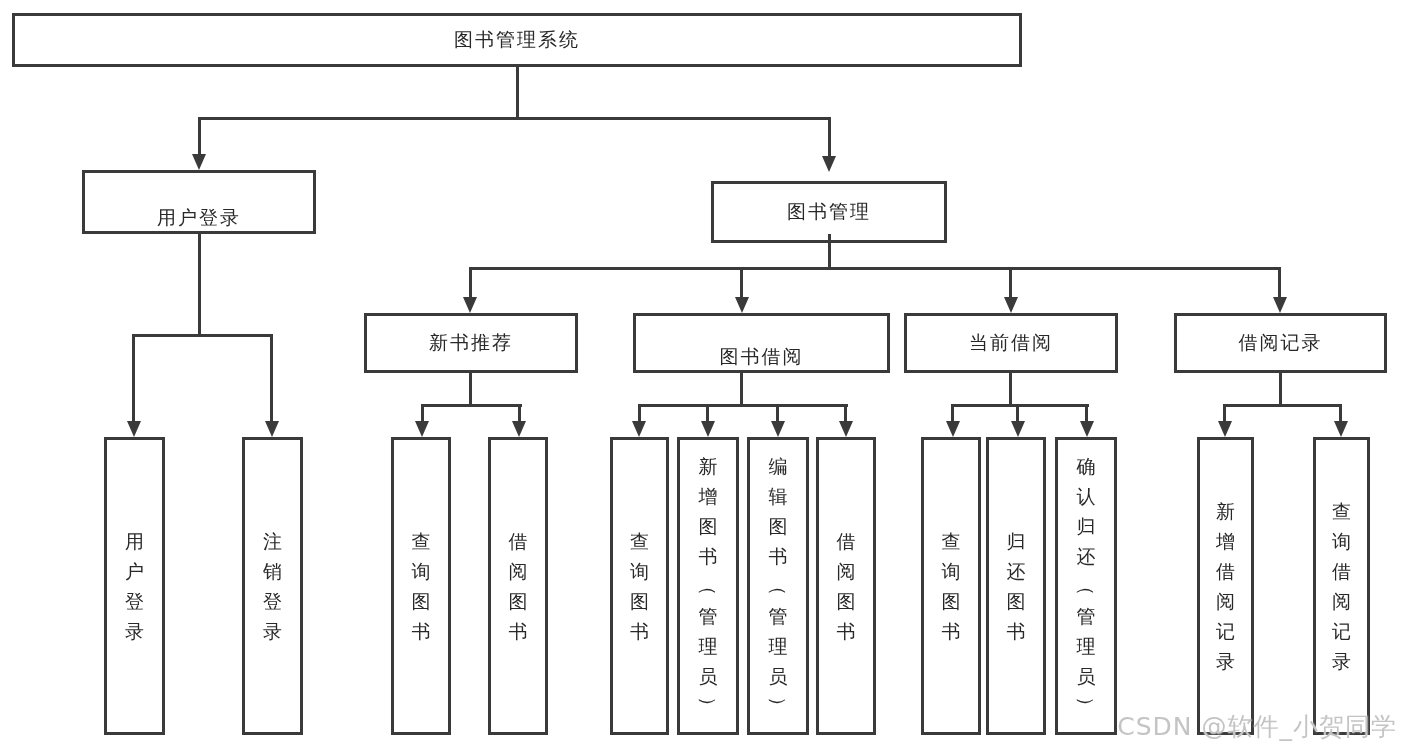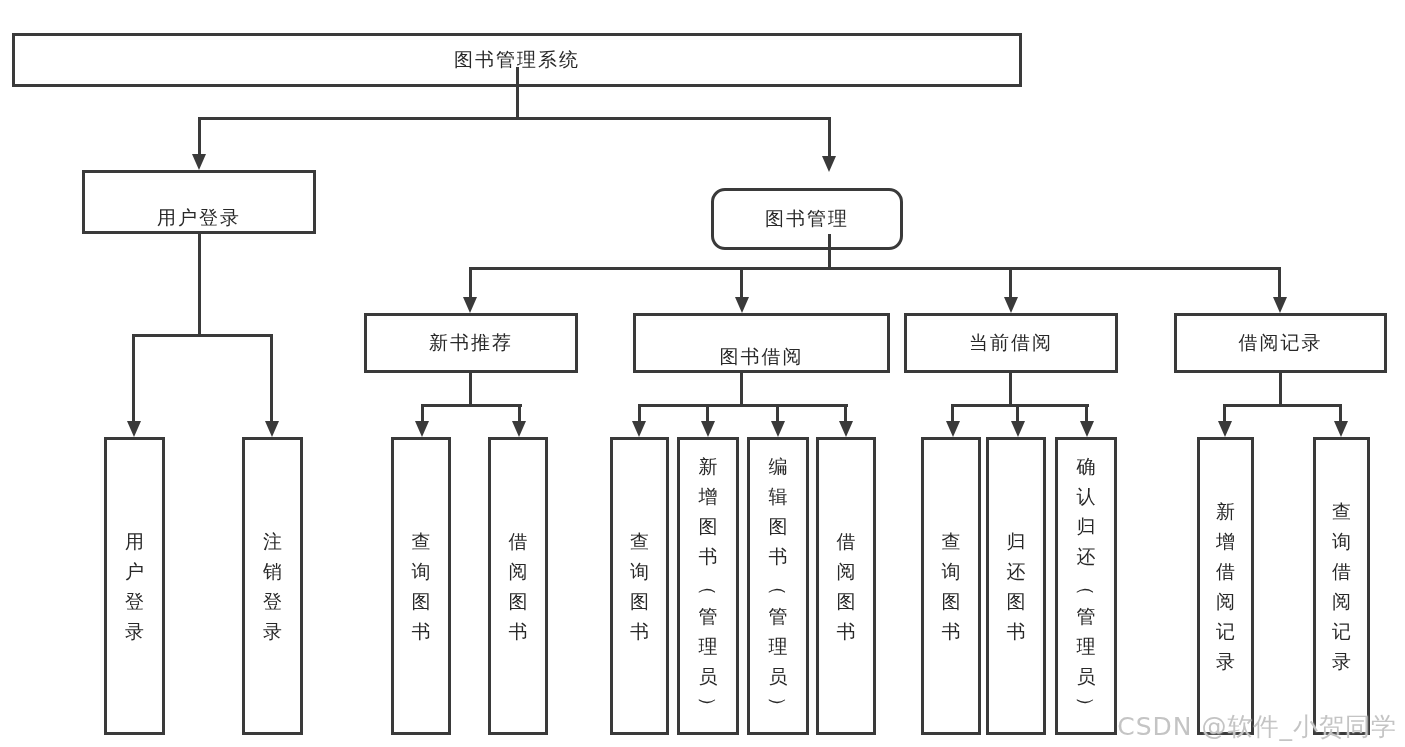--- a/index.html
+++ b/index.html
@@ -52,35 +52,35 @@
     text-shadow:0 0 2px #ffffff;
     white-space:nowrap;
     z-index:5;
   }
 </style>
 </head>
 <body>
 
 <div class="stage">
 
-  <div class="node hnode" style="left:12px;top:13px;width:1010px;height:54px;margin-top:20px;">
+  <div class="node hnode" style="left:12px;top:13px;width:1010px;height:54px;">
     <span>图书管理系统</span>
   </div>
 
   <div class="v" style="left:516px;top:67px;height:53px;"></div>
   <div class="h" style="left:198px;top:117px;width:633px;"></div>
   <div class="v" style="left:198px;top:118px;height:38px;"></div>
   <div class="ah" style="left:192px;top:154px;"></div>
   <div class="v" style="left:828px;top:118px;height:40px;"></div>
   <div class="ah" style="left:822px;top:156px;"></div>
 
   <div class="node hnode" style="left:82px;top:170px;width:234px;height:64px;align-items:flex-end;">
     <span>用户登录</span>
   </div>
-  <div class="node hnode" style="left:711px;top:188px;width:192px;height:62px;border-radius:14px;">
+  <div class="node hnode" style="left:711px;top:181px;width:236px;height:62px;">
     <span>图书管理</span>
   </div>
 
   <div class="v" style="left:198px;top:234px;height:103px;"></div>
   <div class="h" style="left:132px;top:334px;width:141px;"></div>
   <div class="v" style="left:132px;top:334px;height:87px;"></div>
   <div class="ah" style="left:127px;top:421px;"></div>
   <div class="v" style="left:270px;top:334px;height:87px;"></div>
   <div class="ah" style="left:265px;top:421px;"></div>
 

